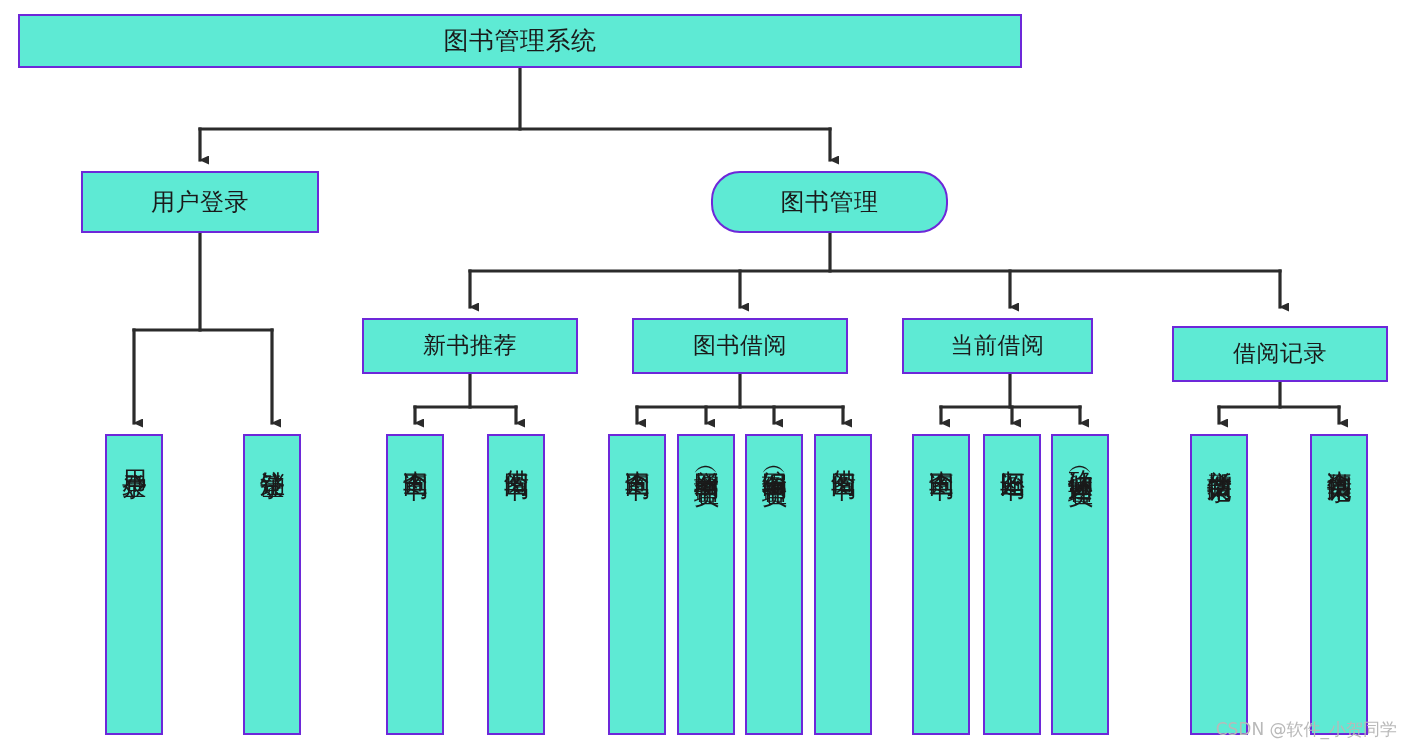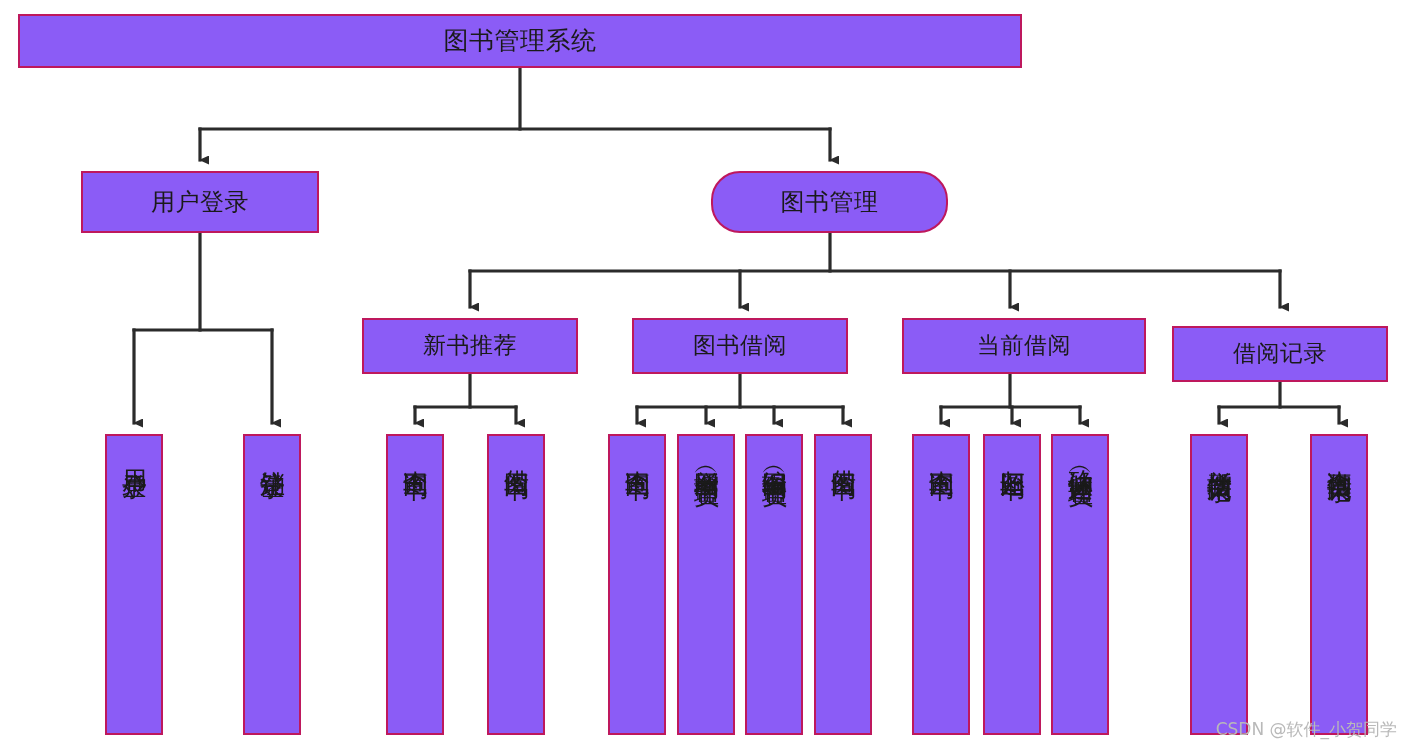--- a/index.html
+++ b/index.html
@@ -23,22 +23,22 @@
     position: absolute;
     left: 0;
     top: 0;
     width: 1405px;
     height: 747px;
     overflow: visible;
   }
   .node {
     position: absolute;
     box-sizing: border-box;
-    background: #8b5cf6;
-    border: 2px solid #be185d;
+    background: #5eead4;
+    border: 2px solid #6d28d9;
     display: flex;
     align-items: center;
     justify-content: center;
     z-index: 2;
   }
   .node .label {
     color: #1a1a1a;
     line-height: 1.18;
     text-align: center;
     letter-spacing: 0.5px;
@@ -137,21 +137,21 @@
   <div class="node node-l2" style="left:711px; top:171px; width:237px; height:62px;border-radius:29px;">
     <span class="label">图书管理</span>
   </div>
 
   <div class="node node-l3" style="left:632px; top:318px; width:216px; height:56px;">
     <span class="label">图书借阅</span>
   </div>
   <div class="node node-l3" style="left:362px; top:318px; width:216px; height:56px;">
     <span class="label">新书推荐</span>
   </div>
-  <div class="node node-l3" style="left:902px; top:318px; width:244px; height:56px;">
+  <div class="node node-l3" style="left:902px; top:318px; width:191px; height:56px;">
     <span class="label">当前借阅</span>
   </div>
   <div class="node node-l3" style="left:1172px; top:318px; width:216px; height:56px;margin-top:8px;">
     <span class="label">借阅记录</span>
   </div>
 
   <div class="node node-leaf" style="left:105px; top:434px; width:58px; height:301px;">
     <span class="label">用户登录</span>
   </div>
   <div class="node node-leaf" style="left:243px; top:434px; width:58px; height:301px;">

